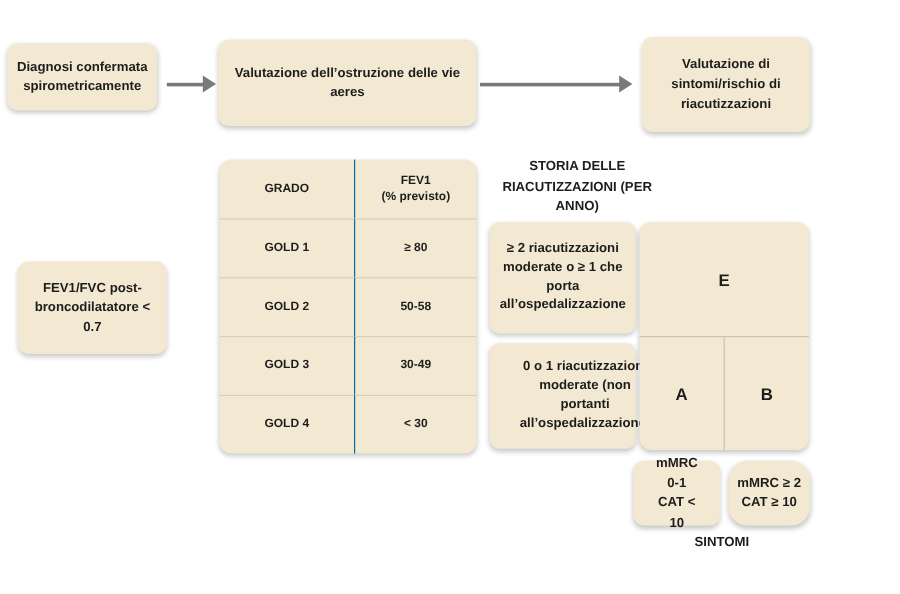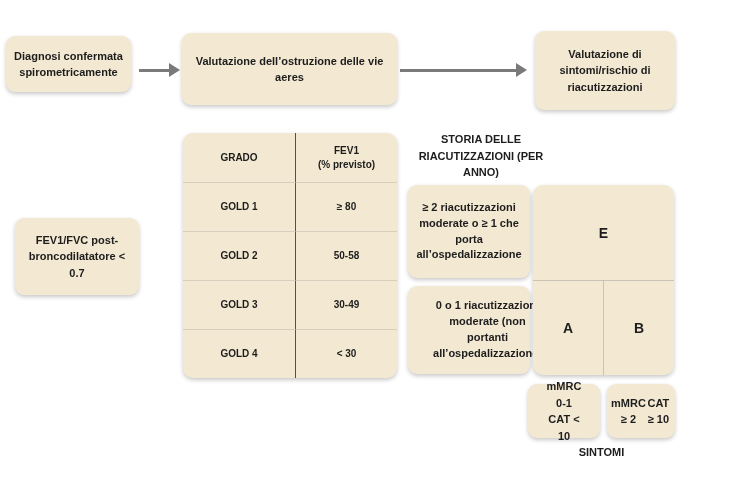--- a/index.html
+++ b/index.html
@@ -196,20 +196,20 @@
         <span>B</span>
       </div>
     </div>
   </div>
 
   <div class="box" style="left:528px; top:384px; width:72px; height:54px; padding:20px; flex-direction:column;">
     <span>mMRC 0-1</span>
     <span>CAT &lt; 10</span>
   </div>
 
-  <div class="box" style="left:607px; top:384px; width:68px; height:54px; padding:4px; flex-direction:row;">
+  <div class="box" style="left:607px; top:384px; width:68px; height:54px; padding:4px; flex-direction:column;border-radius:16px;">
     <span>mMRC ≥ 2</span>
     <span>CAT ≥ 10</span>
   </div>
 
   <div class="plainlabel" style="left:528px; top:444px; width:147px;">SINTOMI</div>
 
 </div>
 
 </body></html>

